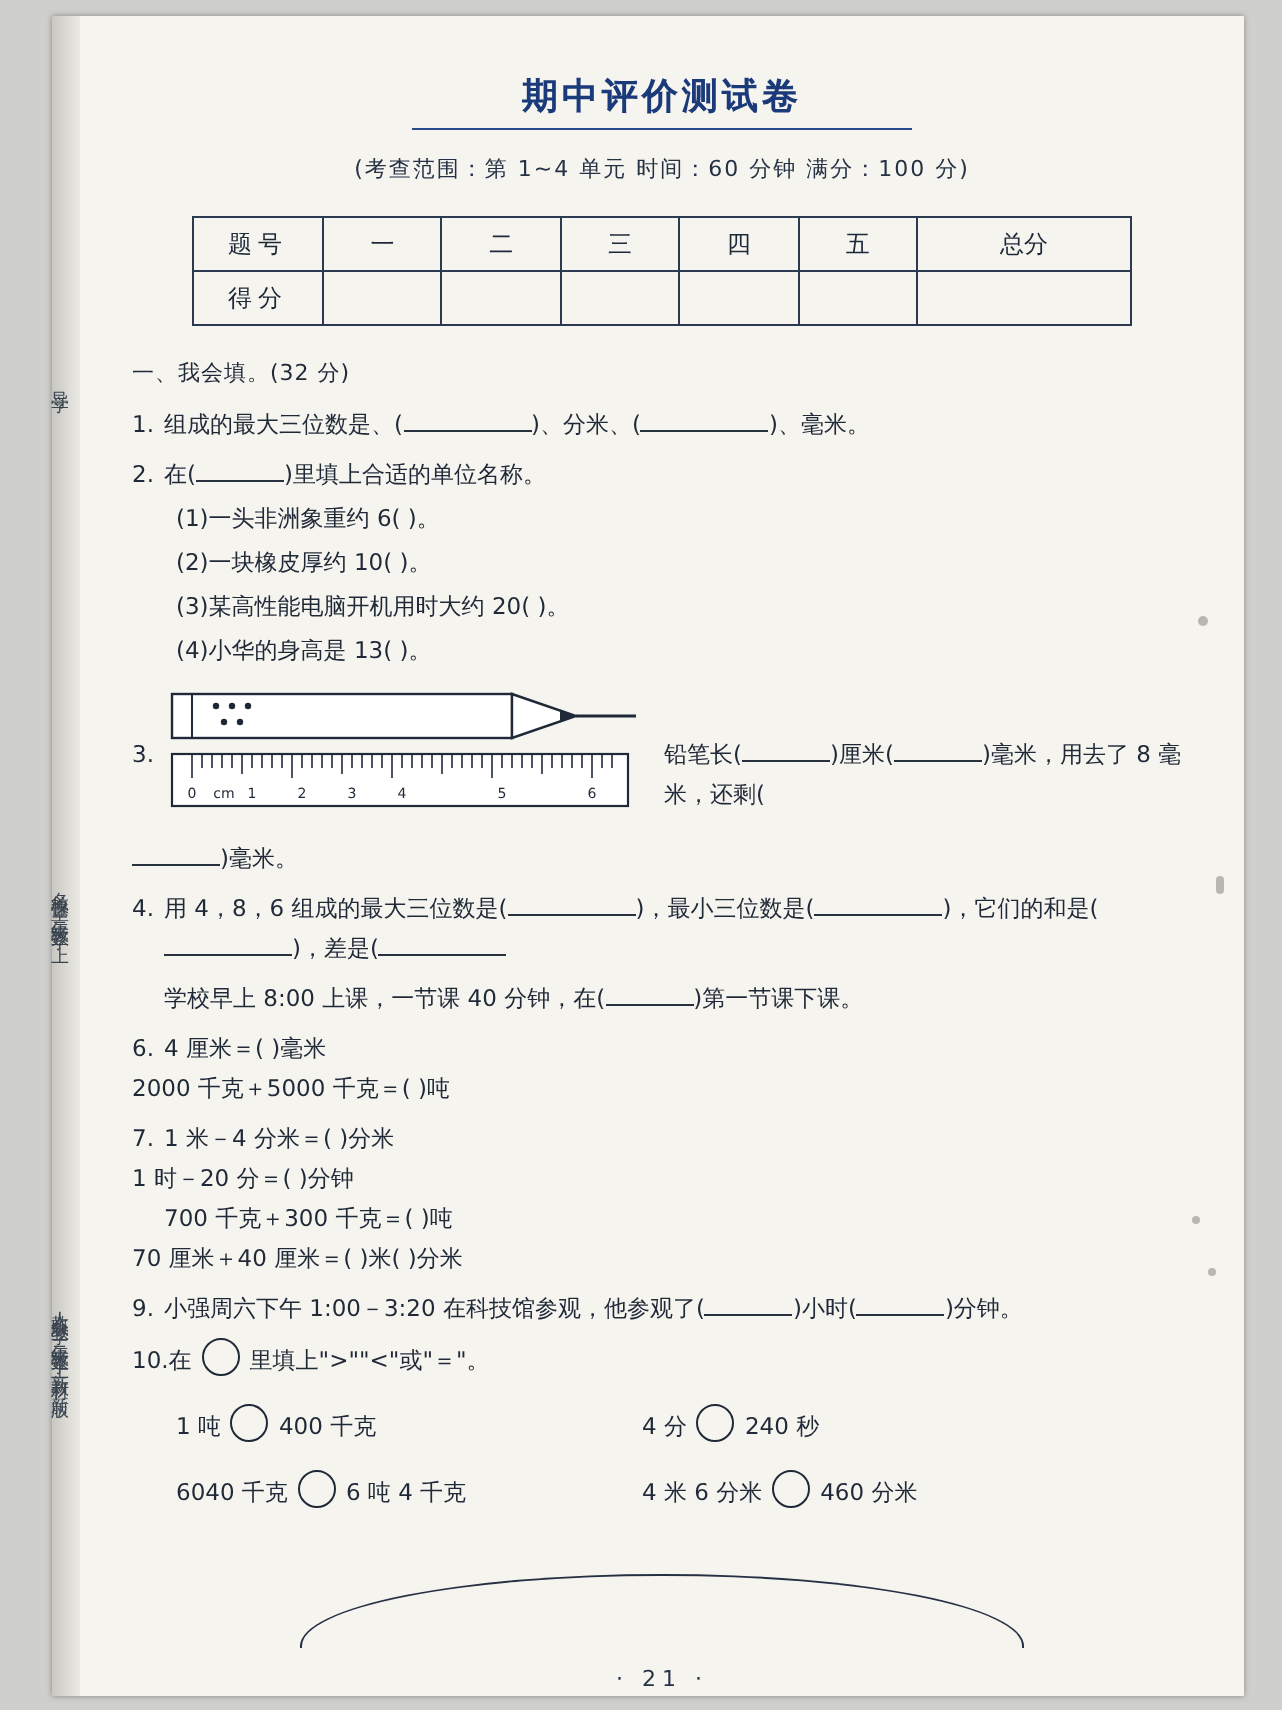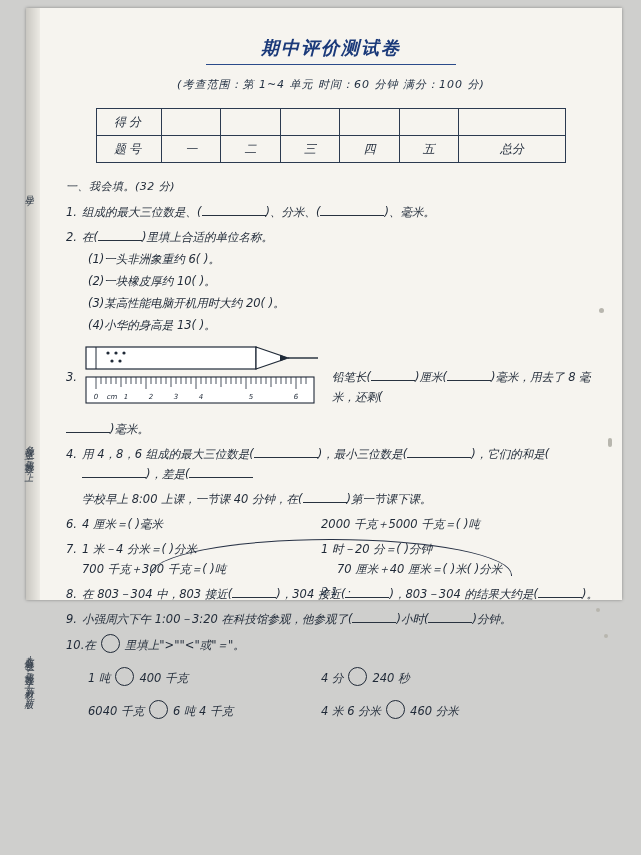--- a/index.html
+++ b/index.html
@@ -5,24 +5,23 @@
   html,body{margin:0;padding:0;}
   body{
     width:641px;height:855px;
     background:#cfcfcd;
     font-family:"DejaVu Sans","Liberation Sans",sans-serif;
     overflow:hidden;
   }
   .page{
     position:absolute;
     left:26px;top:8px;
-    width:596px;height:592px;
+    width:596px;height:840px;
     background:#7f1d1d;
     box-shadow:0 0 3px rgba(0,0,0,.35);
-    font-style:italic;
   }
   .page:before{
     content:"";position:absolute;left:0;top:0;bottom:0;width:14px;
     background:linear-gradient(to right,#c9c7c1,#eceae4);
   }
   .paper{
     position:absolute;left:14px;top:0;right:0;bottom:0;
     background:#f6f4ef;
     color:#27303d;
   }
@@ -85,21 +84,21 @@
   .blank{display:inline-block;border-bottom:1px solid #28323f;}
   .b-l{width:64px;}
   .b-m{width:44px;}
   .pencilrow{
     display:flex;align-items:flex-start;margin-top:6px;
   }
   .pencilnum{width:16px;flex:0 0 16px;padding-top:26px;}
   .pencilart{width:250px;flex:0 0 250px;}
   .pencil-txt{padding-top:26px;flex:1;}
   .contline{margin-left:16px;}
-  .two-col{display:flex;}
+  .two-col{display:flex;flex-direction:column;}
   .two-col .c1{width:255px;}
   .two-col .c2{flex:1;}
   .circ{
     display:inline-block;width:17px;height:17px;border:1px solid #1f2937;
     border-radius:50%;vertical-align:-4px;margin:0 5px;
   }
   .cmprow{display:flex;margin-top:12px;}
   .cmprow .c1{width:255px;}
   .cmprow .c2{flex:1;}
   .footarc{
@@ -123,36 +122,36 @@
     <div class="spine s2">名校课堂  三年级数学 上</div>
     <div class="spine s3">人教版教学·三年级数学上   新教材  新版</div>
 
     <div class="title">期中评价测试卷</div>
     <div class="title-underline"></div>
     <div class="subtitle">(考查范围：第 1~4 单元    时间：60 分钟    满分：100 分)</div>
 
     <table class="scoretable">
       <tbody>
           <tr>
-        <td class="hd">得分</td>
-        <td></td>
-        <td></td>
-        <td></td>
-        <td></td>
-        <td></td>
-        <td></td>
-      </tr>
-      <tr>
         <td class="hd">题号</td>
         <td>一</td>
         <td>二</td>
         <td>三</td>
         <td>四</td>
         <td>五</td>
         <td>总分</td>
+      </tr>
+      <tr>
+        <td class="hd">得分</td>
+        <td></td>
+        <td></td>
+        <td></td>
+        <td></td>
+        <td></td>
+        <td></td>
       </tr>
     </tbody>
       </table>
 
     <div class="body">
 
       <div class="sec">一、我会填。(32 分)</div>
 
       <div class="q">
         <span class="num">1.</span><span>组成的最大三位数是、(</span><span class="blank b-l"></span><span>)、分米、(</span><span class="blank b-l"></span><span>)、毫米。</span>
@@ -265,23 +264,20 @@
 
       <div class="q two-col">
         <div class="c1"><span class="num">7.</span><span>1 米－4 分米＝(        )分米</span></div>
         <div class="c2">1 时－20 分＝(        )分钟</div>
       </div>
       <div class="two-col">
         <div class="c1 contline">700 千克＋300 千克＝(        )吨</div>
         <div class="c2">70 厘米＋40 厘米＝(        )米(        )分米</div>
       </div>
 
-      <div class="q">
-        <span class="num">8.</span><span>在 803－304 中，803 接近(</span><span class="blank b-m"></span><span>)，304 接近(</span><span class="blank b-m"></span><span>)，803－304 的结果大约是(</span><span class="blank b-m"></span><span>)。</span>
-      </div>
 
       <div class="q">
         <span class="num">9.</span><span>小强周六下午 1:00－3:20 在科技馆参观，他参观了(</span><span class="blank b-m"></span><span>)小时(</span><span class="blank b-m"></span><span>)分钟。</span>
       </div>
 
       <div class="q">
         <span class="num">10.</span><span>在</span><span class="circ"></span><span>里填上"&gt;""&lt;"或"＝"。</span>
       </div>
 
       <div class="cmprow">

